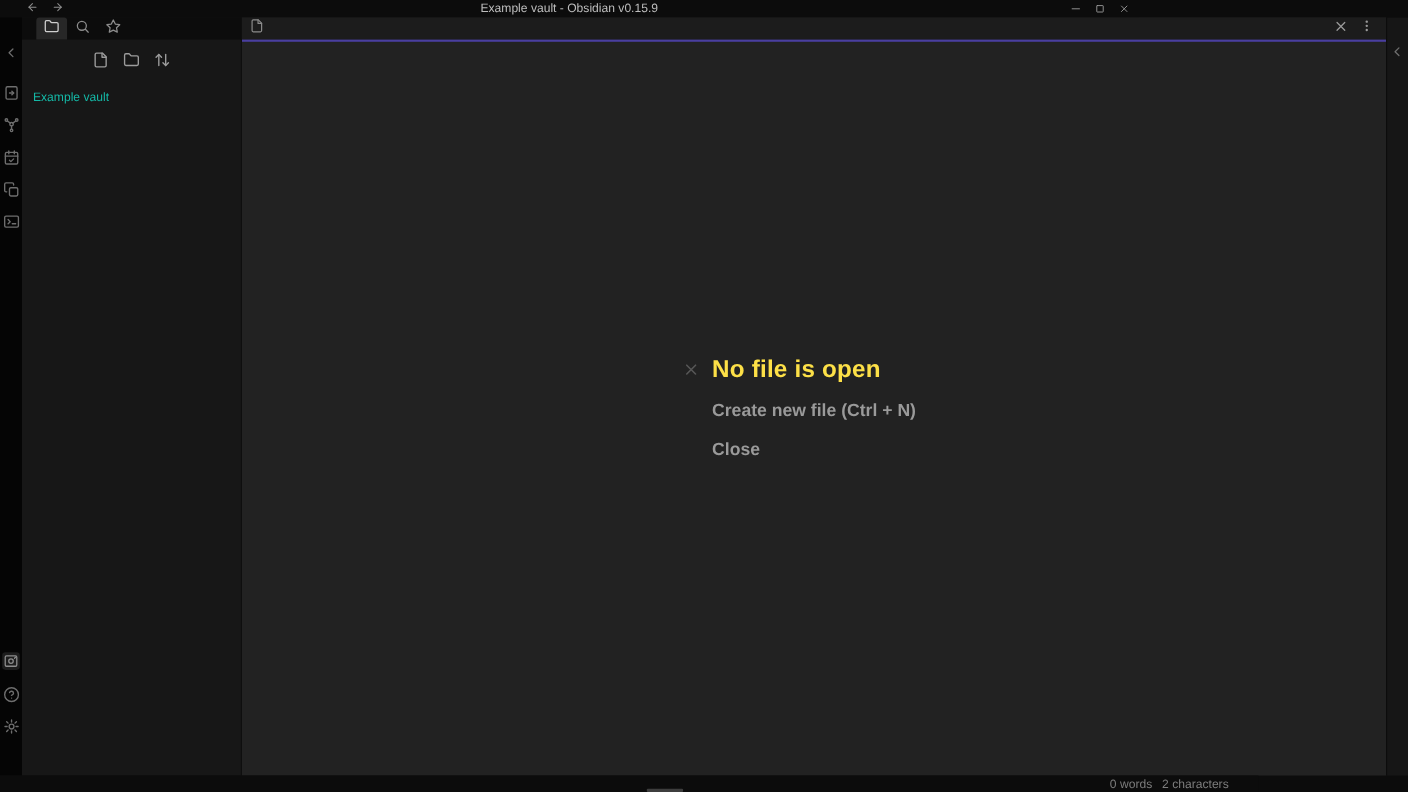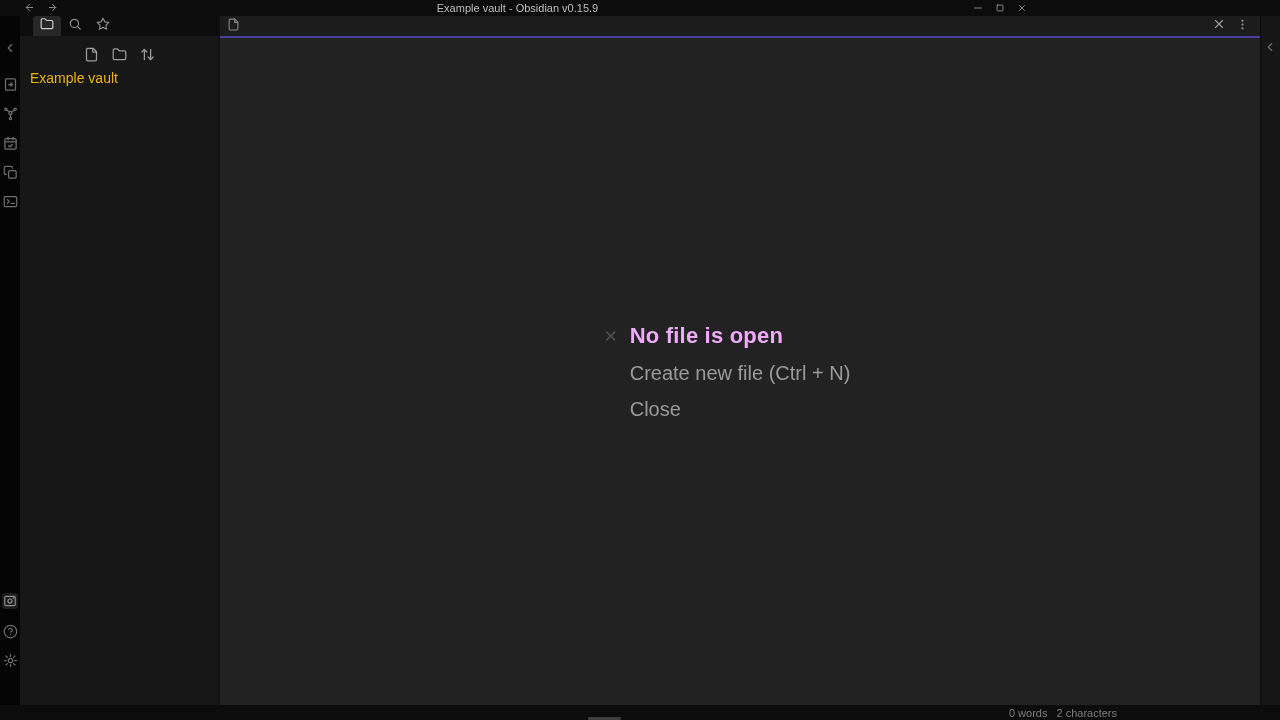--- a/index.html
+++ b/index.html
@@ -20,35 +20,35 @@
   .ribbon { position:absolute; top:16px; left:0; width:20px; height:689px; background:#050505; color:#6e6e6e; }
   .ribbon-icon { position:absolute; left:2px; width:16px; height:16px; display:flex; align-items:center; justify-content:center; }
   .ribbon-icon.highlight { background:#1d1d1d; border-radius:3px; color:#8d8d8d; }
 
   
   .sidebar { position:absolute; top:16px; left:20px; width:200px; height:689px; background:#171717; border-right:1px solid #0e0e0e; }
   .sidebar-tabs { height:20px; background:#0c0c0c; display:flex; padding-left:13px; }
   .sidebar-tab { width:28px; height:20px; display:flex; align-items:center; justify-content:center; color:#8c8c8c; }
   .sidebar-tab.active { background:#272727; border-radius:3px 3px 0 0; color:#cfcfcf; }
   .nav-actions { margin-top:11px; display:flex; justify-content:center; gap:13px; color:#9c9c9c; }
-  .vault-title { margin:4px 0 0 10px; font-size:14px; color:#eab308; }
+  .vault-title { margin:16px 0 0 10px; font-size:11px; color:#14b8a6; }
 
   
   .main { position:absolute; top:16px; left:220px; width:1040px; height:689px; background:#222222; }
   .pane-header { height:22px; background:#1c1c1c; border-bottom:2px solid #4a3f9f;
                  display:flex; align-items:center; padding:0 11px 0 7px; }
   .pane-file-icon { color:#8a8a8a; }
   .pane-header-right { margin-left:auto; display:flex; gap:10px; align-items:center; color:#9a9a9a; }
 
   .empty-state { position:absolute; top:306px; left:50%; transform:translateX(-50%); }
   .empty-title-row { position:relative; }
   .empty-close-icon { position:absolute; left:-27px; top:6px; color:#565656; }
-  .empty-title { font-size:22px; font-weight:700; color:#f0abfc; line-height:28px; letter-spacing:.2px; }
-  .empty-link { display:block; width:max-content; margin-top:14px; font-size:20px; line-height:19px;
-                color:#9a9a9a; cursor:pointer; }
+  .empty-title { font-size:22px; font-weight:700; color:#fde047; line-height:28px; letter-spacing:.2px; }
+  .empty-link { display:block; width:max-content; margin-top:14px; font-size:16px; line-height:19px;
+                color:#9a9a9a; cursor:pointer;font-weight:bold; }
   .empty-link + .empty-link { margin-top:17px; }
 
   
   .right-strip { position:absolute; top:16px; right:0; width:20px; height:689px; background:#161616;
                  border-left:1px solid #0c0c0c; color:#6e6e6e; }
   .right-collapse { position:absolute; top:24px; left:2px; width:16px; height:16px; }
 
   
   .statusbar { position:absolute; bottom:0; left:0; width:1144px; height:15px; background:#0c0c0c;
                display:flex; justify-content:flex-end; align-items:center; gap:9px;

